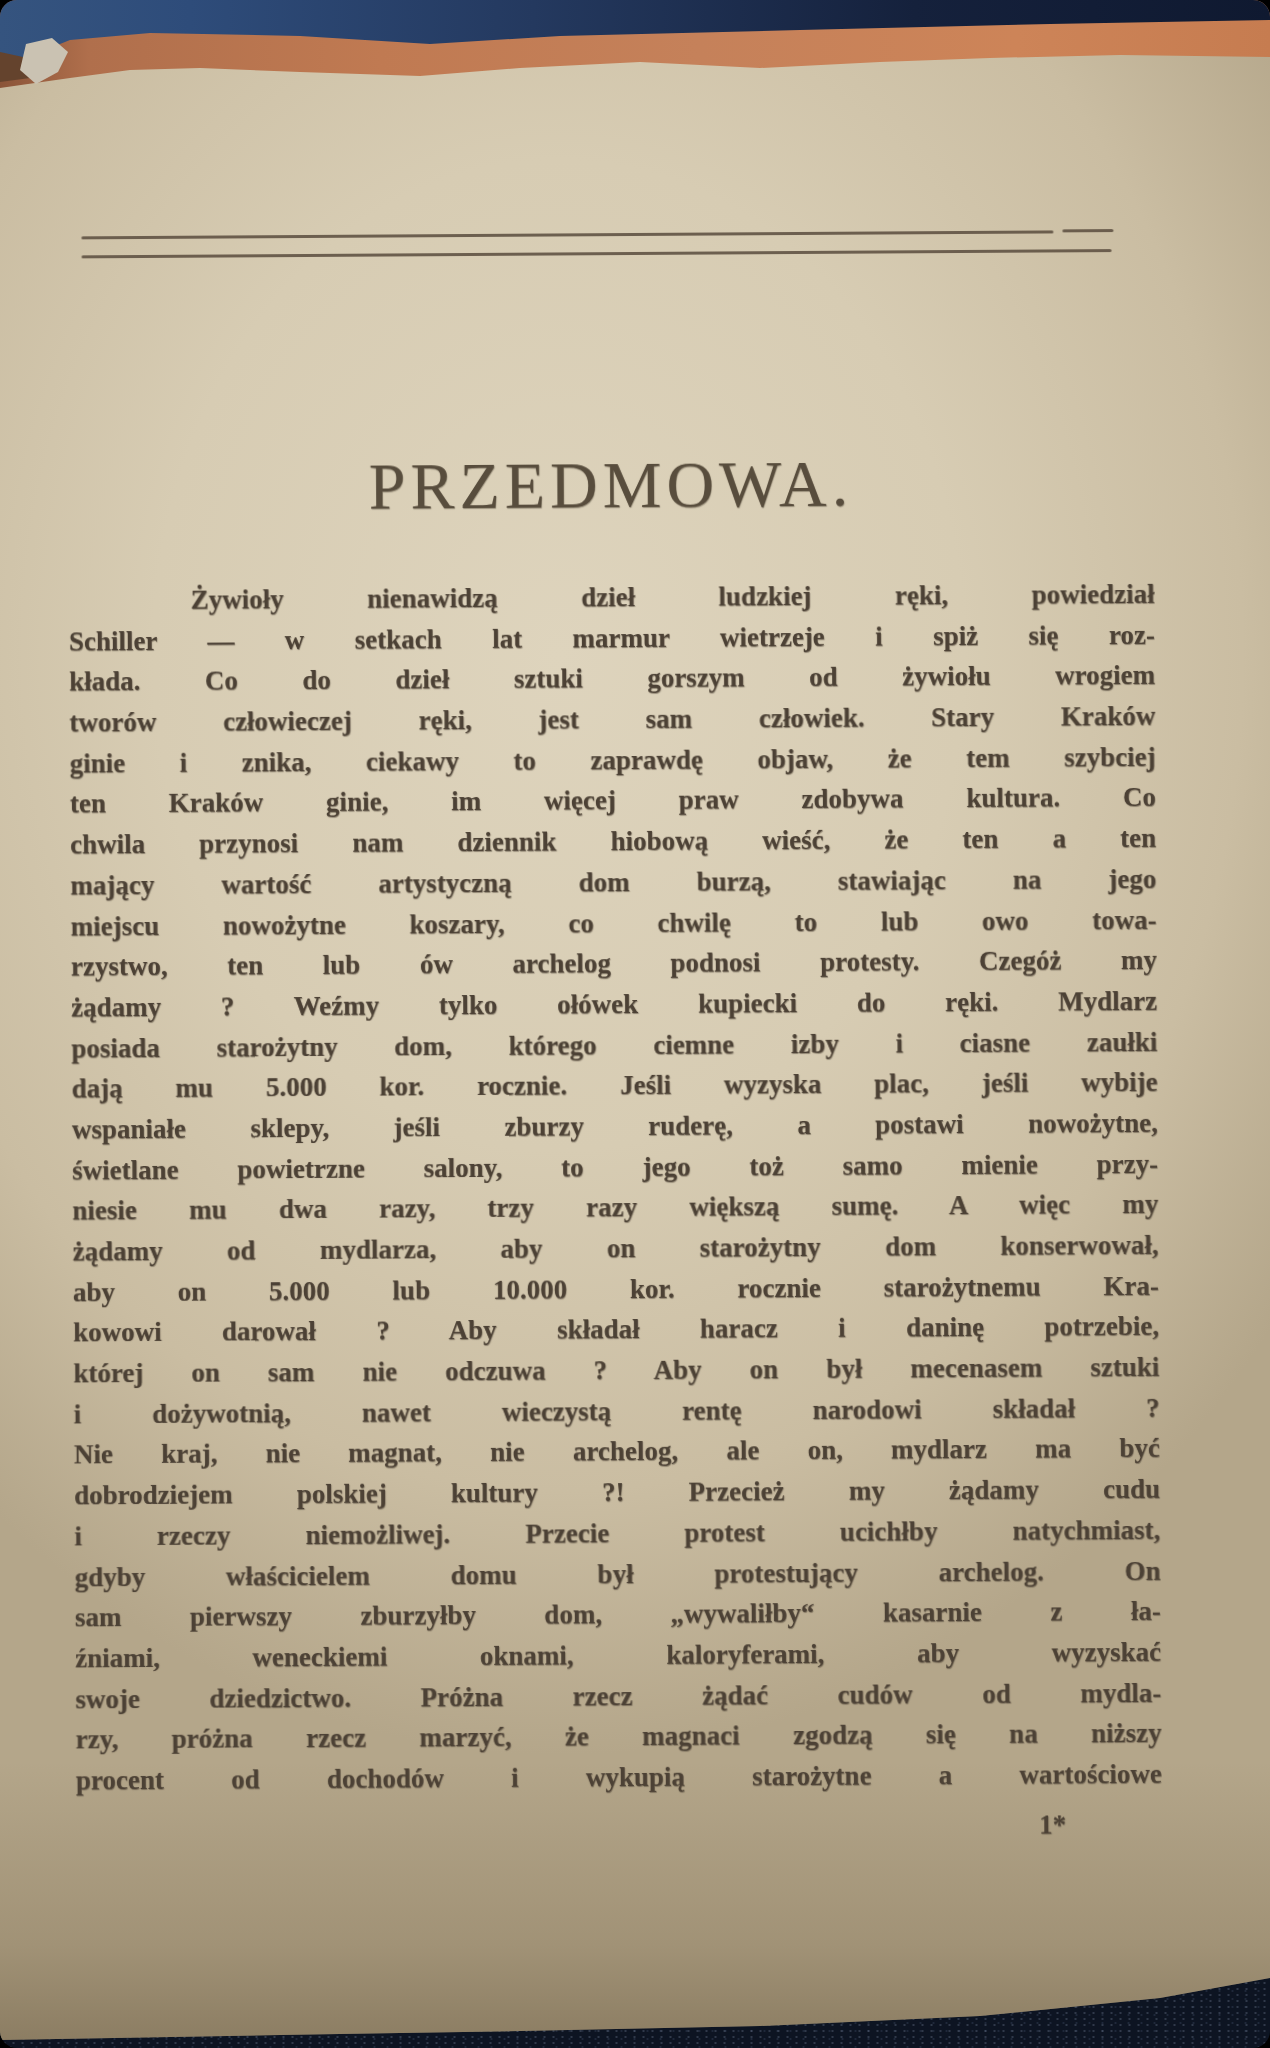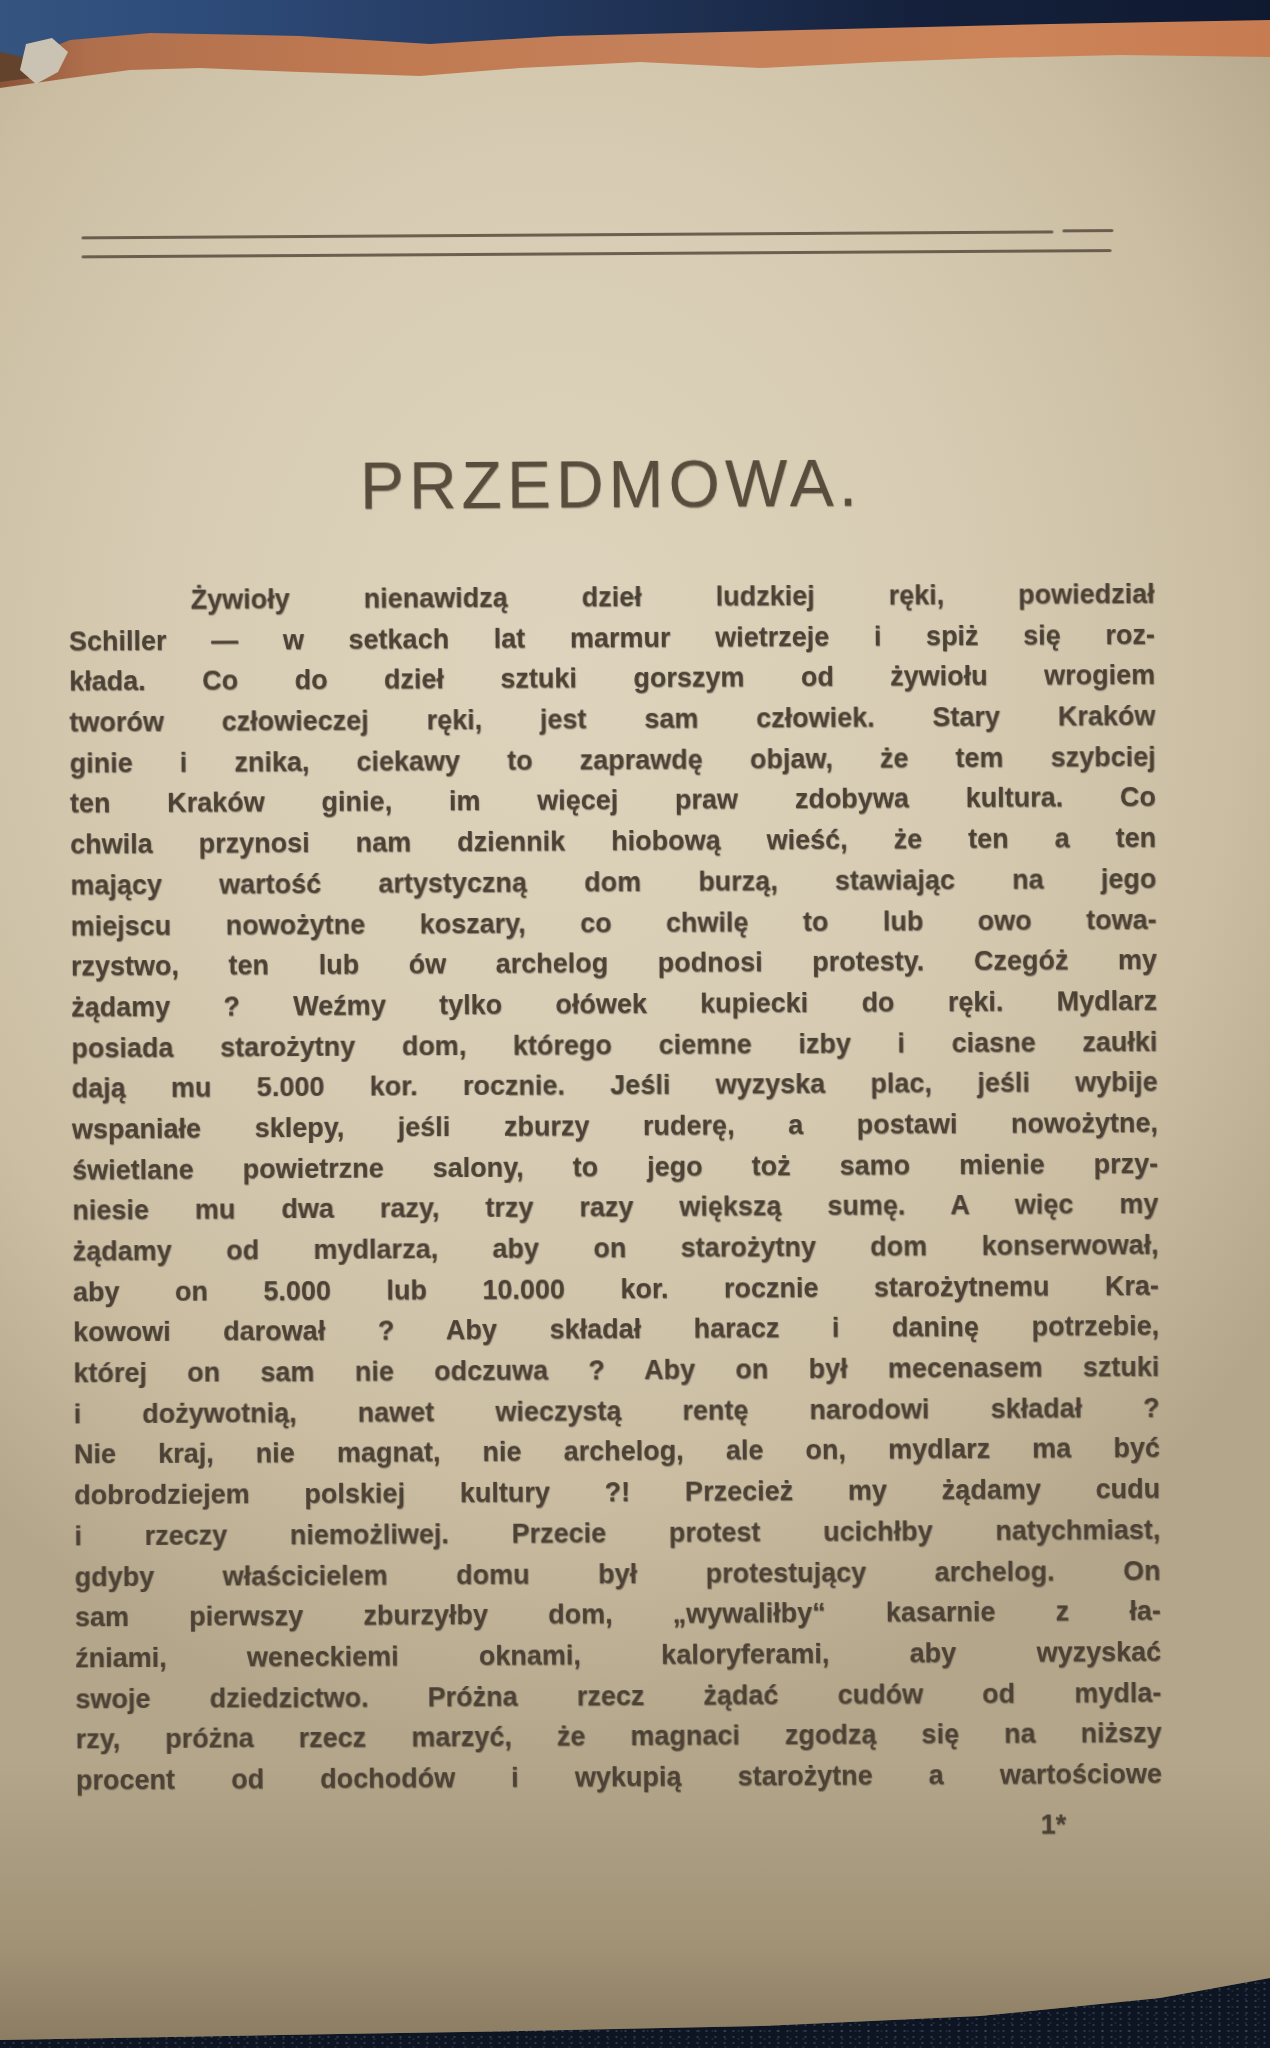--- a/index.html
+++ b/index.html
@@ -6,21 +6,22 @@
   .canvas{
     position:relative;
     width:1270px;height:2048px;
     overflow:hidden;
     background-color:var(--cover-bottom,#0d1422);
     background-image:
       radial-gradient(rgba(170,185,215,0.22) 1px, transparent 1.5px),
       radial-gradient(rgba(110,130,170,0.18) 1px, transparent 1.5px);
     background-size:9px 6px,13px 8px;
     background-position:0 0,4px 3px;
-    font-family:Liberation Sans, sans-serif;
+    font-family:Liberation Serif, serif;
+    border-radius:17px;
   }
   
   .edge-orange{
     position:absolute;left:0;top:0;width:1270px;height:135px;z-index:1;
     background:linear-gradient(90deg,#8a5438 0%,#b06f4c 7%,#c07a52 30%,
                var(--page-edge-orange,#c5815a) 55%,#cd8458 80%,#c67c50 100%);
   }
   
   .band-blue{
     position:absolute;left:0;top:0;width:1270px;height:140px;z-index:2;

